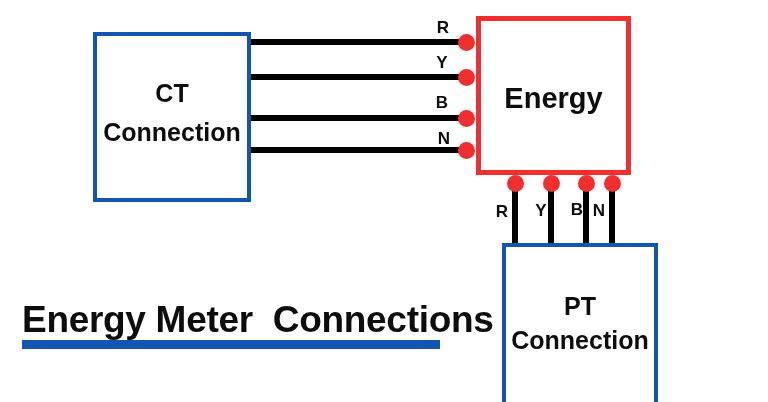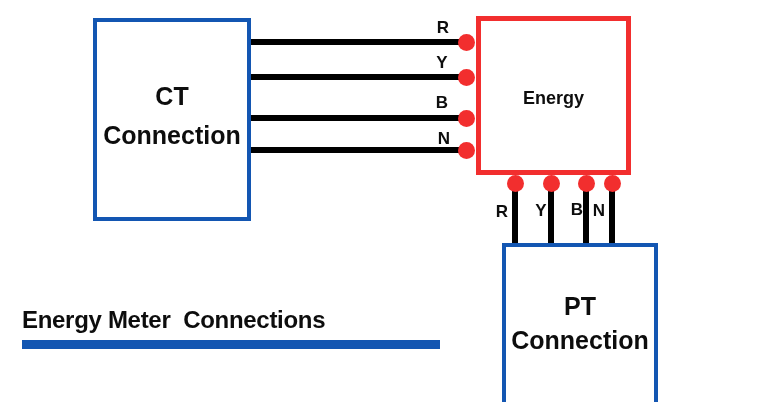--- a/index.html
+++ b/index.html
@@ -26,22 +26,22 @@
     flex-direction: column;
     align-items: center;
     justify-content: center;
     text-align: center;
     font-weight: bold;
     color: var(--text-black);
     z-index: 2;
   }
   .box-blue { border: 4px solid var(--box-blue); }
   .box-red  { border: 5px solid var(--box-red); }
-  #ct-box    { left: 93px;  top: 18px;  width: 158px; height: 203px; font-size: 25px; line-height: 39px; padding-bottom: 8px; }
-  #meter-box { left: 476px; top: 16px;  width: 155px; height: 159px; font-size: 18px; line-height: 38px; padding-top: 4px; }
+  #ct-box    { left: 93px;  top: 32px;  width: 158px; height: 170px; font-size: 25px; line-height: 39px; padding-bottom: 8px; }
+  #meter-box { left: 476px; top: 16px;  width: 155px; height: 159px; font-size: 29px; line-height: 38px; padding-top: 4px; }
   #pt-box    { left: 502px; top: 243px; width: 156px; height: 188px; font-size: 25px; line-height: 34px; padding-bottom: 28px; }
 
   .hwire {
     position: absolute;
     left: 250px;
     width: 217px;
     height: 6px;
     background: var(--wire-black);
     z-index: 1;
   }
@@ -68,21 +68,21 @@
     font-weight: bold;
     font-size: 17px;
     line-height: 18px;
     color: var(--text-black);
     z-index: 4;
   }
   .title {
     position: absolute;
     left: 22px;
     top: 303px;
-    font-size: 24px;
+    font-size: 37px;
     line-height: 34px;
     font-weight: bold;
     color: var(--text-black);
     white-space: pre;
     letter-spacing: -0.3px;
   }
   .title-underline {
     position: absolute;
     left: 22px;
     top: 340px;

